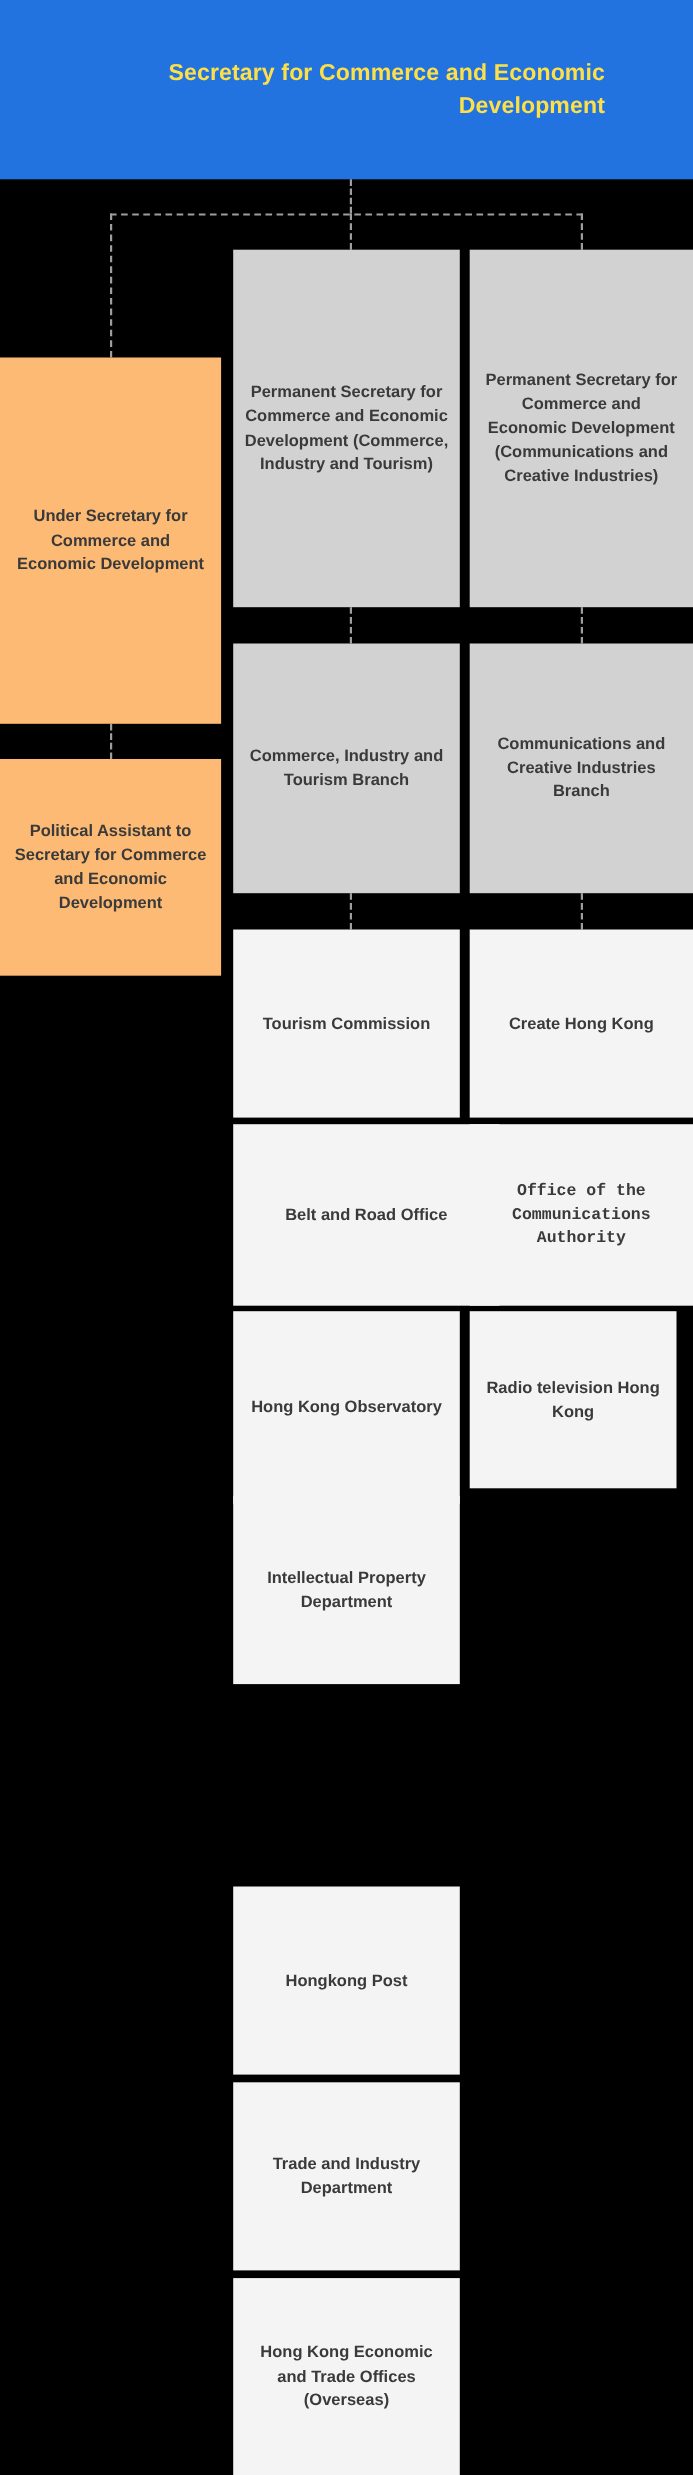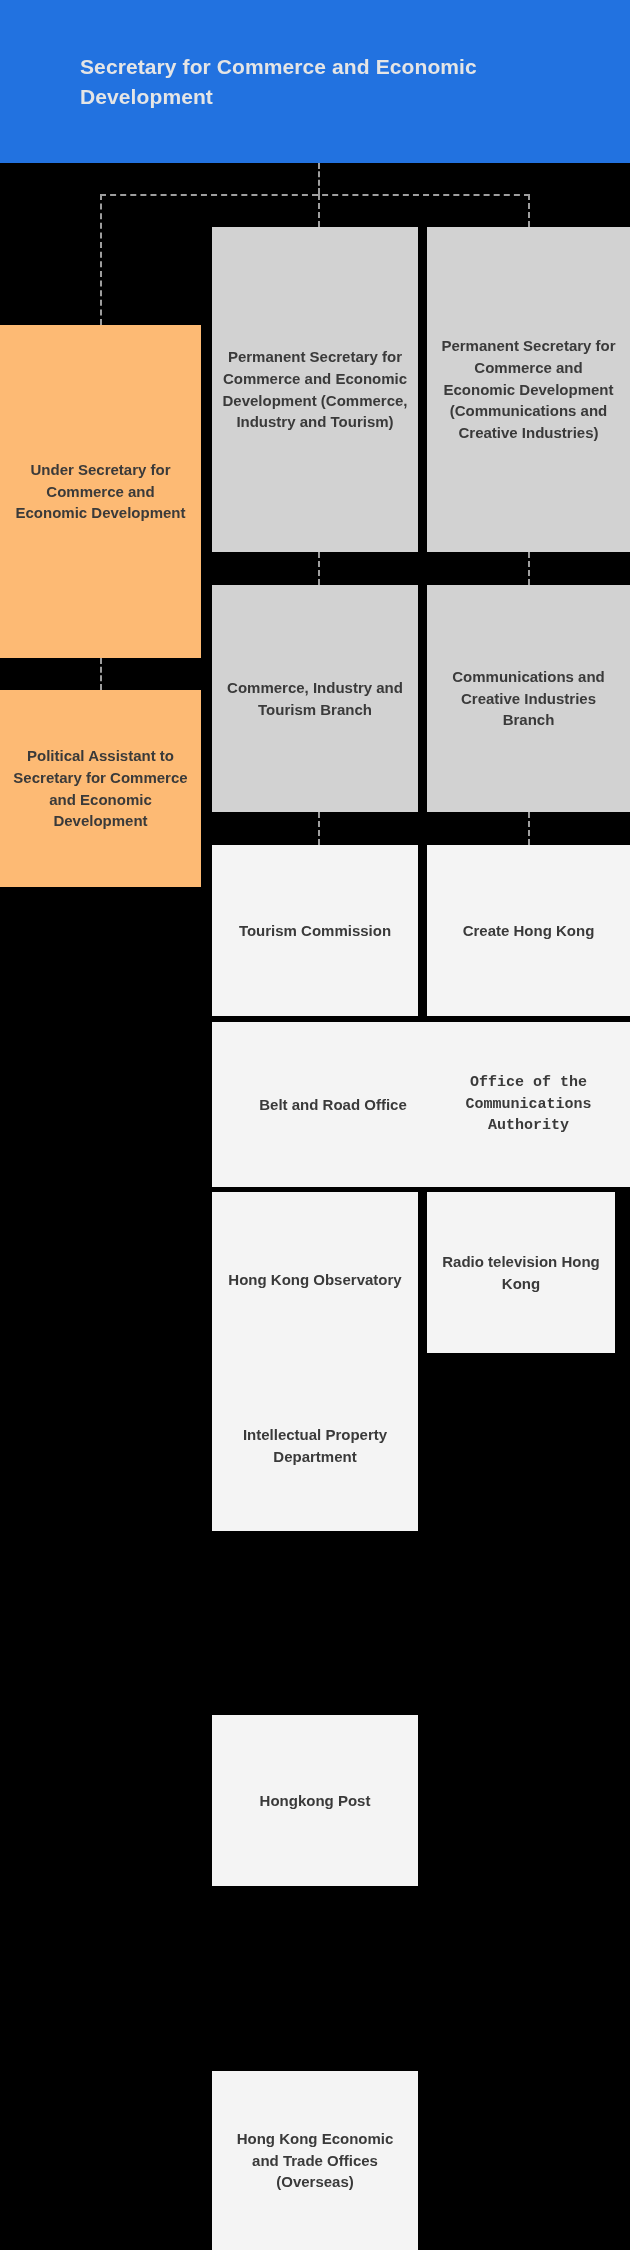--- a/index.html
+++ b/index.html
@@ -24,25 +24,25 @@
     width: 630px;
     height: 163px;
     background: #2272e0;
     display: flex;
     align-items: center;
     justify-content: center;
     box-sizing: border-box;
     padding: 0 80px;
   }
   .banner-title {
-    color: #e5e5e5;
+    color: #fde047;
     font-size: 21px;
     font-weight: bold;
     line-height: 1.42;
-    text-align: left;
+    text-align: right;
     letter-spacing: 0.1px;
   }
 
   
   .conn-v {
     position: absolute;
     width: 0;
     border-left: 2px dashed #9e9e9e;
   }
   .conn-h {
@@ -124,20 +124,23 @@
 
   <div class="node white" style="left:212px; top:1360px; width:206px; height:171px;">
     <span class="node-label">Intellectual Property Department</span>
   </div>
 
 
   <div class="node white" style="left:212px; top:1715px; width:206px; height:171px;">
     <span class="node-label">Hongkong Post</span>
   </div>
 
+  <div class="node white" style="left:212px; top:1893px; width:206px; height:171px;">
+    <span class="node-label">Trade and Industry Department</span>
+  </div>
 
   <div class="node white" style="left:212px; top:2071px; width:206px; height:179px;align-items:center;">
     <span class="node-label">Hong Kong Economic and Trade Offices (Overseas)</span>
   </div>
 
   <div class="node gray" style="left:427px; top:227px; width:203px; height:325px;">
     <span class="node-label">Permanent Secretary for Commerce and Economic Development (Communications and Creative Industries)</span>
   </div>
 
   <div class="node gray" style="left:427px; top:585px; width:203px; height:227px;">

